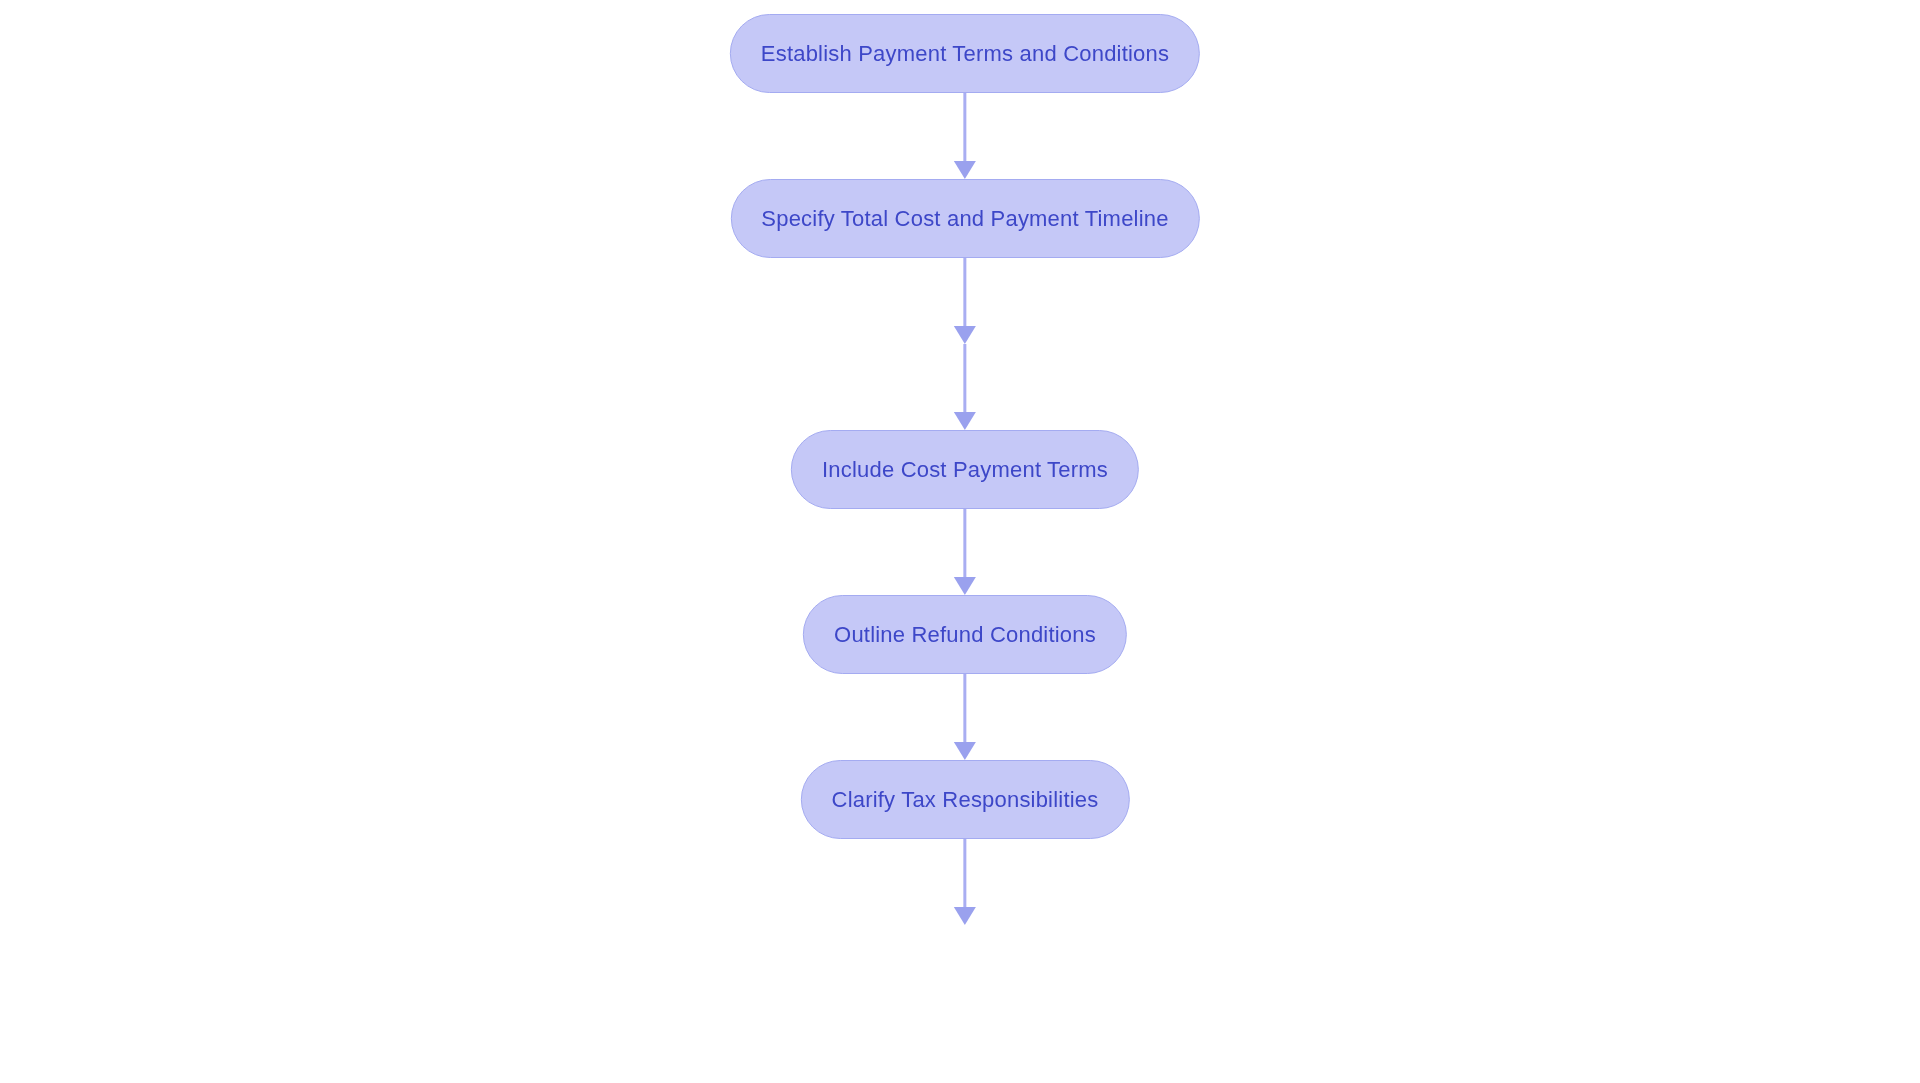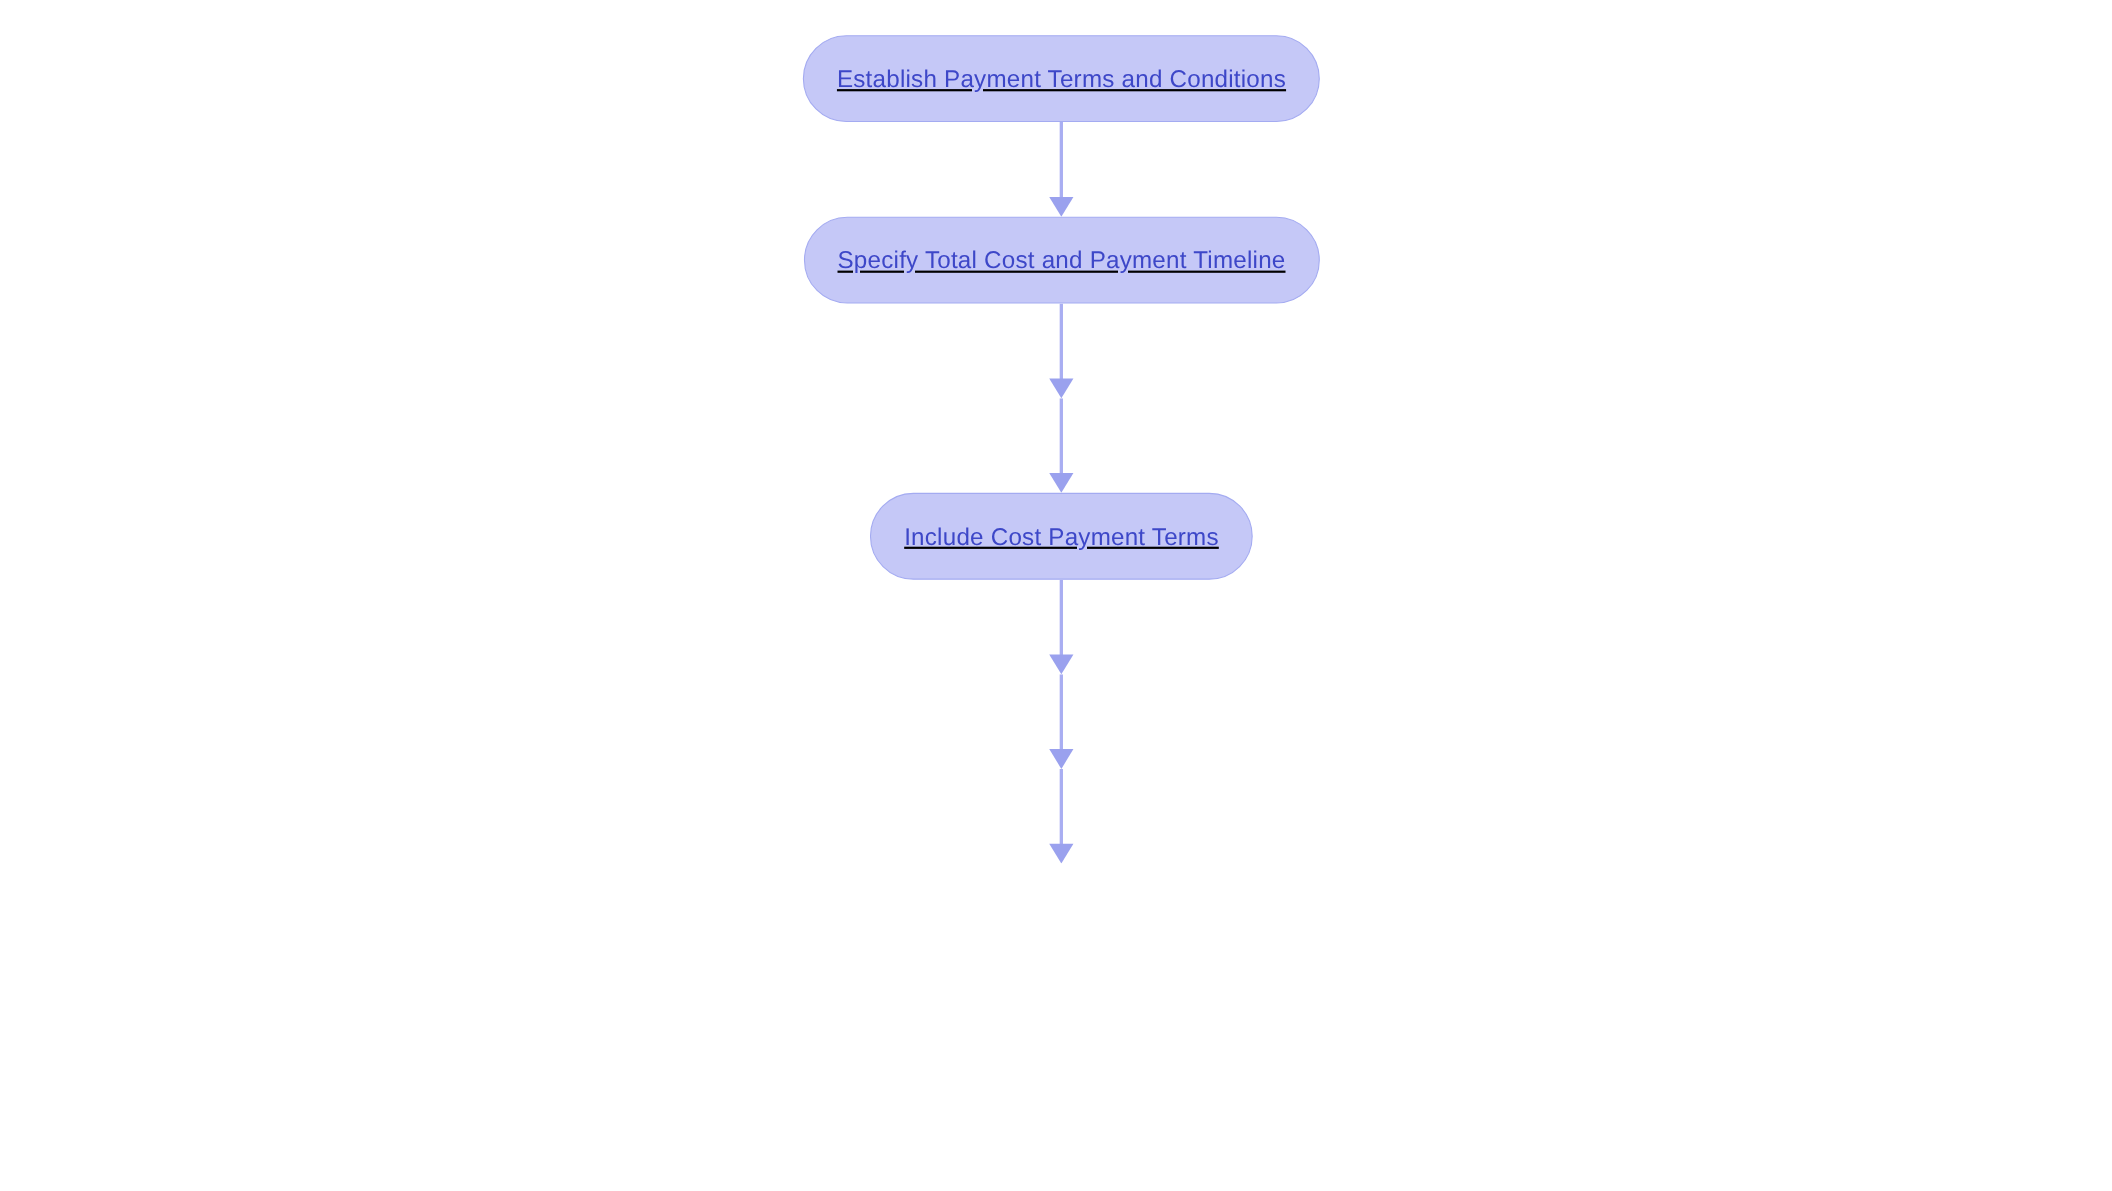--- a/index.html
+++ b/index.html
@@ -11,26 +11,25 @@
     position: relative;
     width: 1920px;
     height: 1083px;
     background: #ffffff;
     overflow: hidden;
     font-family: "Liberation Sans", "DejaVu Sans", sans-serif;
   }
   .flow-column {
     position: absolute;
     left: 965px;
-    top: 32px;
+    top: 14px;
     transform: translateX(-50%);
     display: flex;
     flex-direction: column;
     align-items: center;
-    text-decoration: underline;
   }
   .flow-node {
     height: 79px;
     border-radius: 40px;
     background: #c5c8f7;
     border: 1.5px solid #a4abf1;
     box-sizing: border-box;
     display: flex;
     align-items: center;
     justify-content: center;
@@ -92,28 +91,34 @@
       <span>Include Cost Payment Terms</span>
     </div>
 
     <div class="flow-arrow">
       <svg width="24" height="86" viewBox="0 0 24 86">
         <line x1="12" y1="0" x2="12" y2="70" stroke="#a9aef2" stroke-width="3"></line>
         <polygon points="1,68 23,68 12,86" fill="#9aa1ee"></polygon>
       </svg>
     </div>
 
+    <div class="flow-node" style="min-width:316px">
+      <span>Outline Refund Conditions</span>
+    </div>
 
     <div class="flow-arrow">
       <svg width="24" height="86" viewBox="0 0 24 86">
         <line x1="12" y1="0" x2="12" y2="70" stroke="#a9aef2" stroke-width="3"></line>
         <polygon points="1,68 23,68 12,86" fill="#9aa1ee"></polygon>
       </svg>
     </div>
 
+    <div class="flow-node" style="min-width:321px">
+      <span>Clarify Tax Responsibilities</span>
+    </div>
 
     <div class="flow-arrow">
       <svg width="24" height="86" viewBox="0 0 24 86">
         <line x1="12" y1="0" x2="12" y2="70" stroke="#a9aef2" stroke-width="3"></line>
         <polygon points="1,68 23,68 12,86" fill="#9aa1ee"></polygon>
       </svg>
     </div>
 
 
   </div>

